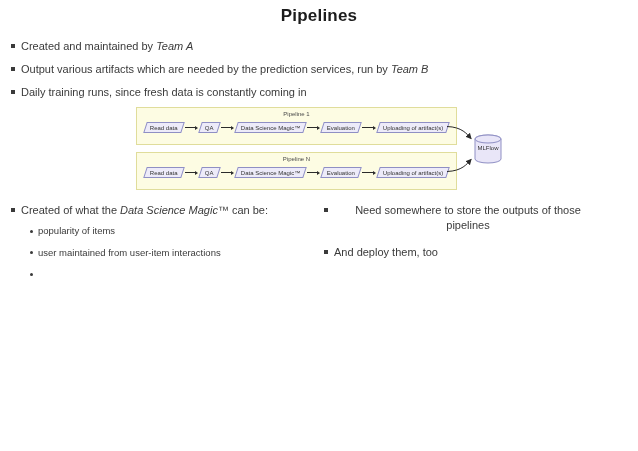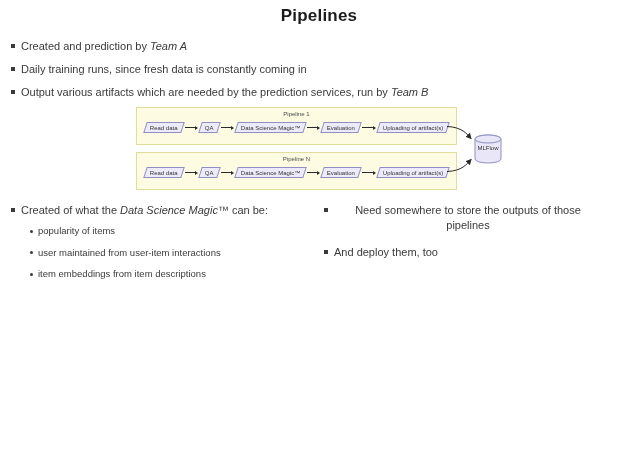--- a/index.html
+++ b/index.html
@@ -58,29 +58,29 @@
   .right-col .bullet{line-height:15px;margin-bottom:12px;text-align:center;}
 </style>
 </head>
 <body>
 
 <div class="title">Pipelines</div>
 
 <div class="top-bullets">
   <div class="bullet">
     <span class="sq"></span>
-    <span><span>Created and prediction by </span><em>Team A</em></span>
+    <span><span>Created and maintained by </span><em>Team A</em></span>
+  </div>
+  <div class="bullet">
+    <span class="sq"></span>
+    <span><span>Output various artifacts which are needed by the prediction services, run by </span><em>Team B</em></span>
   </div>
   <div class="bullet">
     <span class="sq"></span>
     <span><span>Daily training runs, since fresh data is constantly coming in</span><em></em></span>
-  </div>
-  <div class="bullet">
-    <span class="sq"></span>
-    <span><span>Output various artifacts which are needed by the prediction services, run by </span><em>Team B</em></span>
   </div>
 </div>
 
 <div class="diagram">
 
   <div class="pipeline-box pb1">
     <div class="pipeline-label">Pipeline 1</div>
     <div class="pipeline-row">
       <div class="node">
           <span>Read data</span>
@@ -182,21 +182,20 @@
     <div class="sub">
       <span class="dot"></span>
       <span>popularity of items</span>
     </div>
     <div class="sub">
       <span class="dot"></span>
       <span>user maintained from user-item interactions</span>
     </div>
     <div class="sub">
       <span class="dot"></span>
-      <span>item embeddings from item descriptions</span>
     </div>
   </div>
 </div>
 
 <div class="right-col">
   <div class="bullet">
     <span class="sq"></span>
     <span>Need somewhere to store the outputs of those pipelines</span>
   </div>
   <div class="bullet">

